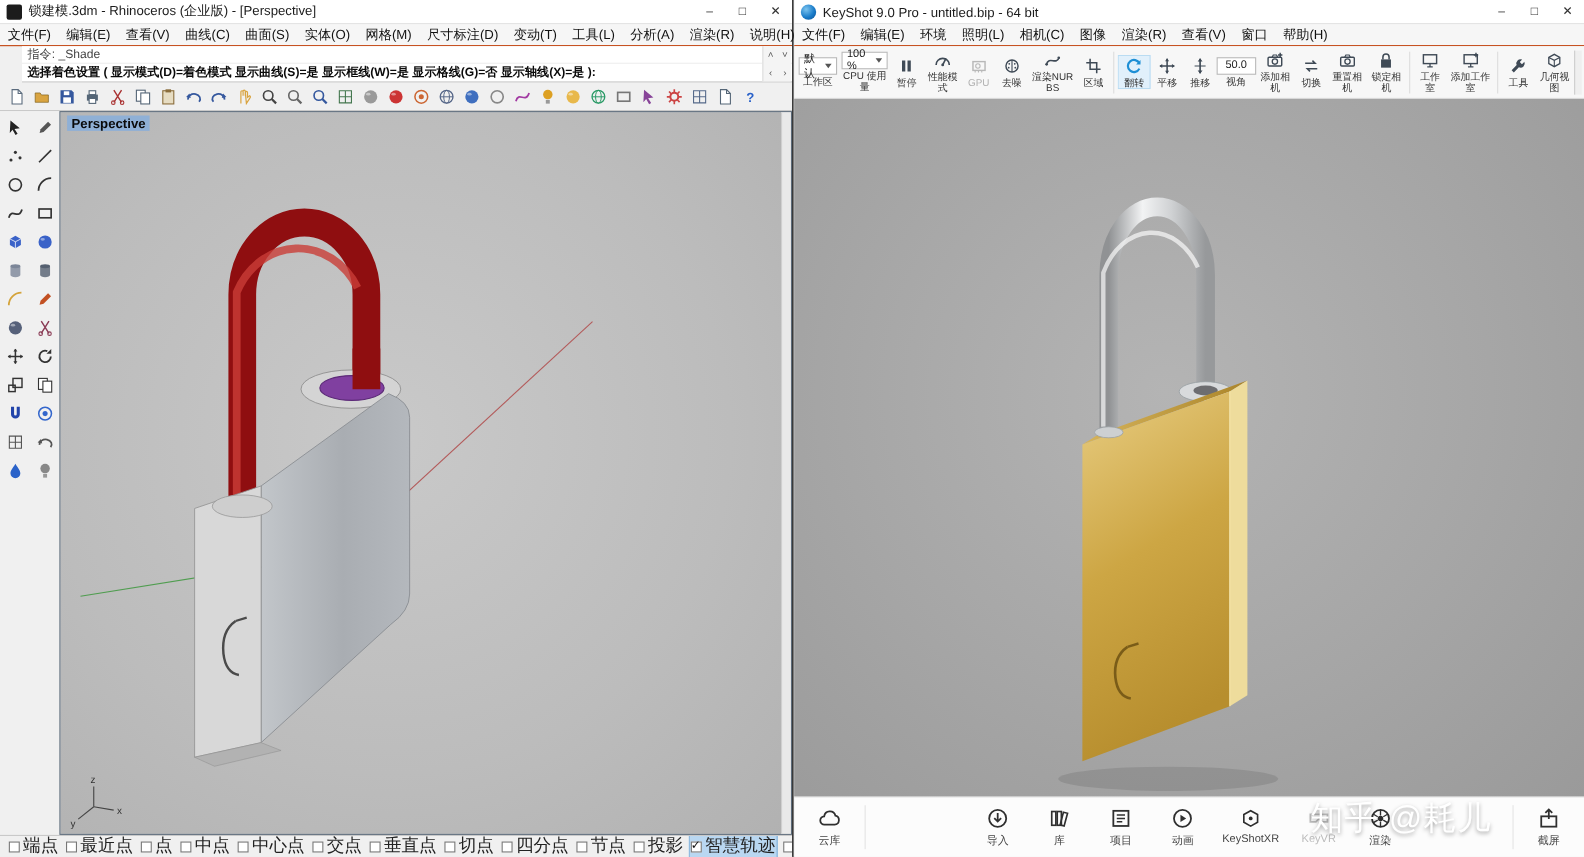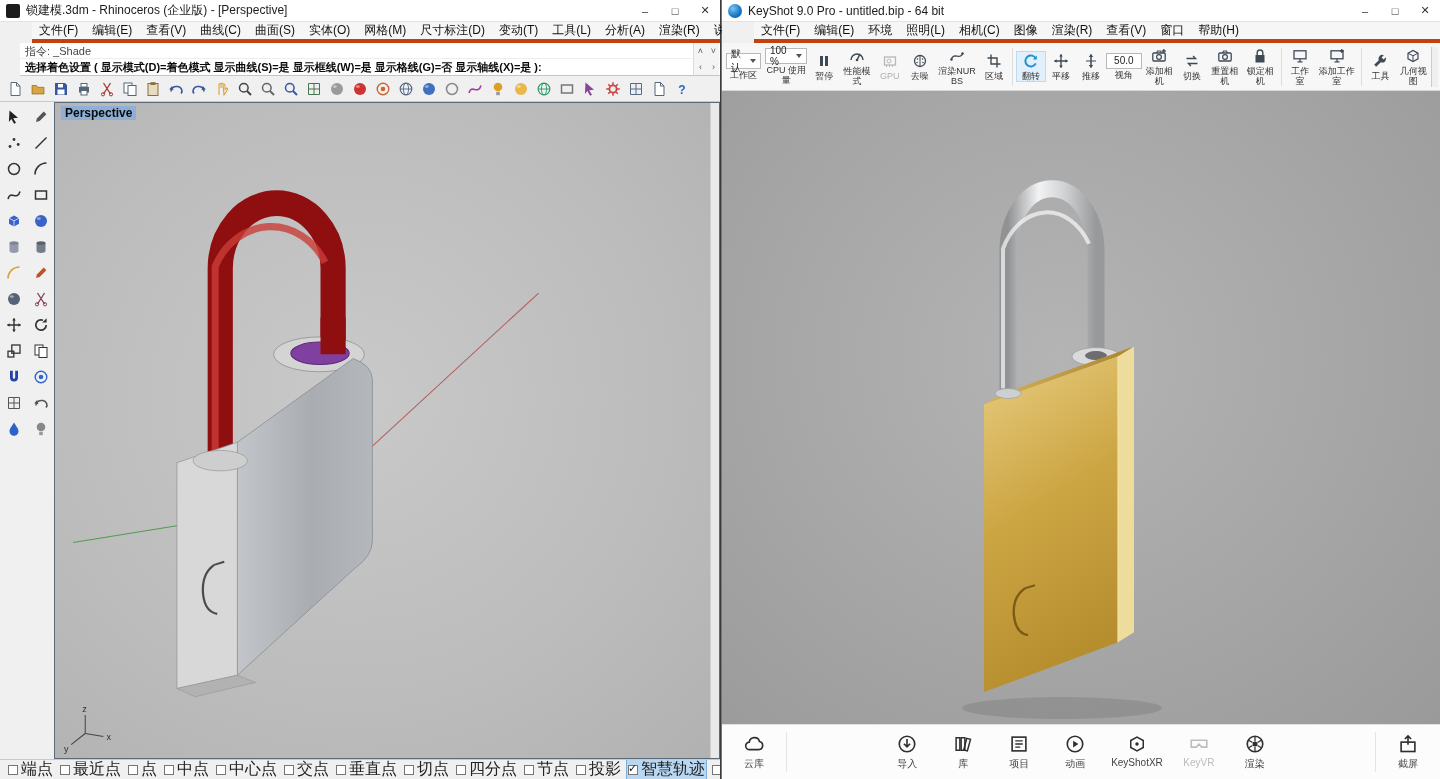--- a/index.html
+++ b/index.html
@@ -10,21 +10,21 @@
   .keyshot{left:722px;width:718px;}
   
   .titlebar{flex:0 0 22px;display:flex;align-items:center;background:#fff;font-size:12px;border-bottom:1px solid #e2e2e2;}
   .appicon{width:14px;height:14px;margin:0 6px;flex:0 0 14px;}
   .rhino-logo{background:#1c1c1c;border-radius:2px;}
   .ks-logo{border-radius:50%;background:radial-gradient(circle at 35% 32%,#7cc4ef,#1a7cc9 55%,#0b4e8f);}
   .title{flex:1;color:#1c1c1c;white-space:nowrap;overflow:hidden;}
   .winbtns{display:flex;height:100%;}
   .wbtn{width:30px;display:flex;align-items:center;justify-content:center;font-size:11px;color:#333;}
   
-  .menubar{flex:0 0 20px;display:flex;align-items:center;background:#f6f6f6;font-size:12px;border-bottom:4px solid #c2410c;color:#111;margin-left:32px;}
+  .menubar{flex:0 0 20px;display:flex;align-items:center;background:#f6f6f6;font-size:12px;border-bottom:1px solid #c2410c;color:#111;}
   .menu-item{padding:0 7px;white-space:nowrap;}
   
   .cmdarea{flex:0 0 33px;background:#fff;border-bottom:1px solid #c5c5c5;position:relative;font-size:11px;margin-left:20px;}
   .cmdline1{height:16px;line-height:16px;padding:0 5px;color:#444;border-bottom:1px solid #eee;white-space:nowrap;overflow:hidden;}
   .cmdline2{height:16px;line-height:16px;padding:0 5px;color:#0a0a0a;font-weight:bold;white-space:nowrap;overflow:hidden;}
   .cmdnav{position:absolute;right:1px;top:0;height:32px;width:26px;display:grid;grid-template-columns:13px 13px;background:#f4f4f4;border-left:1px solid #ddd;}
   .cmdnav-btn{display:flex;align-items:center;justify-content:center;font-size:9px;color:#555;}
   
   .rtoolbar{flex:0 0 26px;display:flex;align-items:center;gap:3px;padding:0 5px;background:#f0f0f0;border-bottom:1px solid #c9c9c9;overflow:hidden;}
   .ricon{width:20px;height:20px;flex:0 0 20px;display:flex;align-items:center;justify-content:center;}
@@ -864,14 +864,15 @@
             <div class="dk-icon">
               <svg width="20" height="20" viewBox="0 0 16 16" fill="none">
                 <rect x="2.5" y="6.5" width="11" height="7.5" stroke="#2f2f2f" stroke-width="1.3"></rect>
                 <path d="M8 1.5v7M5.5 4L8 1.5 10.5 4" stroke="#2f2f2f" stroke-width="1.3"></path>
               </svg>
             </div>
             <div class="dk-label">截屏</div>
           </div>
         </div>
     </div>
+    <div class="watermark">知乎 @耗儿</div>
   </div>
 </div>
 
 </body></html>

